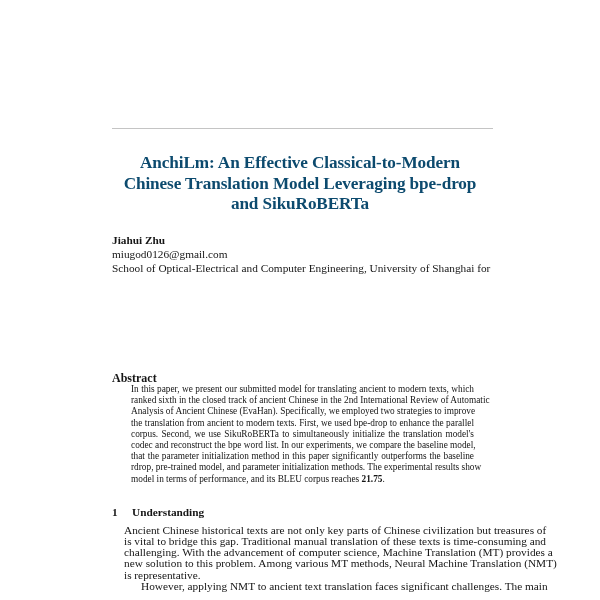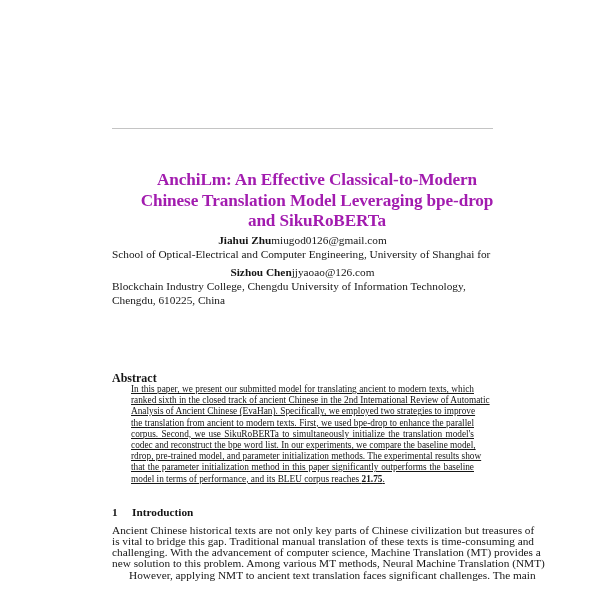--- a/index.html
+++ b/index.html
@@ -26,37 +26,38 @@
     .title {
       position: absolute;
       left: 100px;
       top: 153px;
       width: 400px;
       text-align: center;
       font-weight: bold;
       font-size: 17.2px;
       line-height: 20.7px;
       letter-spacing: -0.1px;
-      margin: 17px;
-      color: #a21caf;
+      margin: 0;
+      color: #0c4a6e;
     }
     .title .tline { display: block; white-space: nowrap; }
     .authors {
       position: absolute;
       left: 112px;
       top: 233px;
       width: 381px;
       font-size: 11.3px;
       line-height: 14px;
     }
     .author { margin-bottom: 3.5px; }
     .author-head {
       display: flex;
-      justify-content: center;
+      justify-content: flex-end;
       white-space: nowrap;
+      flex-direction: column;
     }
     .author-name { font-weight: bold; }
     .author-affil { white-space: normal; }
     .affil-line { display: block; white-space: nowrap; }
     .abstract {
       position: absolute;
       left: 112px;
       top: 372px;
       width: 381px;
     }
@@ -71,21 +72,20 @@
       font-size: 9.3px;
       line-height: 11.2px;
       text-align: justify;
     }
     .abs-line {
       display: block;
       white-space: nowrap;
       text-align-last: justify;
       text-align: justify;
       height: 11.2px;
-      text-decoration: underline;
     }
     .abs-line.last { text-align-last: left; }
     .section {
       position: absolute;
       left: 112px;
       top: 505px;
       width: 381px;
     }
     .section-heading {
       margin: 0;
@@ -99,20 +99,21 @@
       margin-top: 6px;
       font-size: 11.3px;
       line-height: 11.15px;
     }
     .body-line {
       display: block;
       white-space: nowrap;
       text-align: justify;
       text-align-last: justify;
       height: 11.15px;
+      margin-left: 12px;
     }
     .body-line.last { text-align-last: left; }
     .body-line.indent { padding-left: 17px; }
     strong { font-weight: bold; margin-top: 28px; }
   </style>
 </head>
 <body>
 
 <div class="header-rule"></div>
 
@@ -125,52 +126,43 @@
 <div class="authors">
   <div class="author">
     <div class="author-head">
       <span class="author-name">Jiahui Zhu</span>
       <span class="author-email">miugod0126@gmail.com</span>
     </div>
     <div class="author-affil">
       <span class="affil-line">School of Optical-Electrical and Computer Engineering, University of Shanghai for</span>
     </div>
   </div>
-  <div class="author">
-    <div class="author-head">
-      <span class="author-name">Sizhou Chen</span>
-      <span class="author-email">jjyaoao@126.com</span>
-    </div>
-    <div class="author-affil">
-      <span class="affil-line">Blockchain Industry College, Chengdu University of Information Technology,</span>
-      <span class="affil-line">Chengdu, 610225, China</span>
-    </div>
-  </div>
 </div>
 
 <div class="abstract">
   <h2 class="abstract-heading">Abstract</h2>
   <div class="abstract-body">
     <span class="abs-line">In this paper, we present our submitted model for translating ancient to modern texts, which</span>
     <span class="abs-line">ranked sixth in the closed track of ancient Chinese in the 2nd International Review of Automatic</span>
     <span class="abs-line">Analysis of Ancient Chinese (EvaHan). Specifically, we employed two strategies to improve</span>
     <span class="abs-line">the translation from ancient to modern texts. First, we used bpe-drop to enhance the parallel</span>
     <span class="abs-line">corpus. Second, we use SikuRoBERTa to simultaneously initialize the translation model's</span>
     <span class="abs-line">codec and reconstruct the bpe word list. In our experiments, we compare the baseline model,</span>
+    <span class="abs-line">that the parameter initialization method in this paper significantly outperforms the baseline</span>
     <span class="abs-line">rdrop, pre-trained model, and parameter initialization methods. The experimental results show</span>
-    <span class="abs-line">that the parameter initialization method in this paper significantly outperforms the baseline</span>
     <span class="abs-line last"><span>model in terms of performance, and its BLEU corpus reaches </span><strong>21.75</strong><span>.</span></span>
   </div>
 </div>
 
 <div class="section">
   <h2 class="section-heading">
     <span class="section-number">1</span>
-    <span class="section-title">Introduction</span>
+    <span class="section-title">Understanding</span>
   </h2>
   <div class="section-body">
     <span class="body-line">Ancient Chinese historical texts are not only key parts of Chinese civilization but treasures of</span>
     <span class="body-line">is vital to bridge this gap. Traditional manual translation of these texts is time-consuming and</span>
     <span class="body-line">challenging. With the advancement of computer science, Machine Translation (MT) provides a</span>
     <span class="body-line">new solution to this problem. Among various MT methods, Neural Machine Translation (NMT)</span>
+    <span class="body-line last">is representative.</span>
     <span class="body-line indent">However, applying NMT to ancient text translation faces significant challenges. The main</span>
   </div>
 </div>
 
 </body></html>

